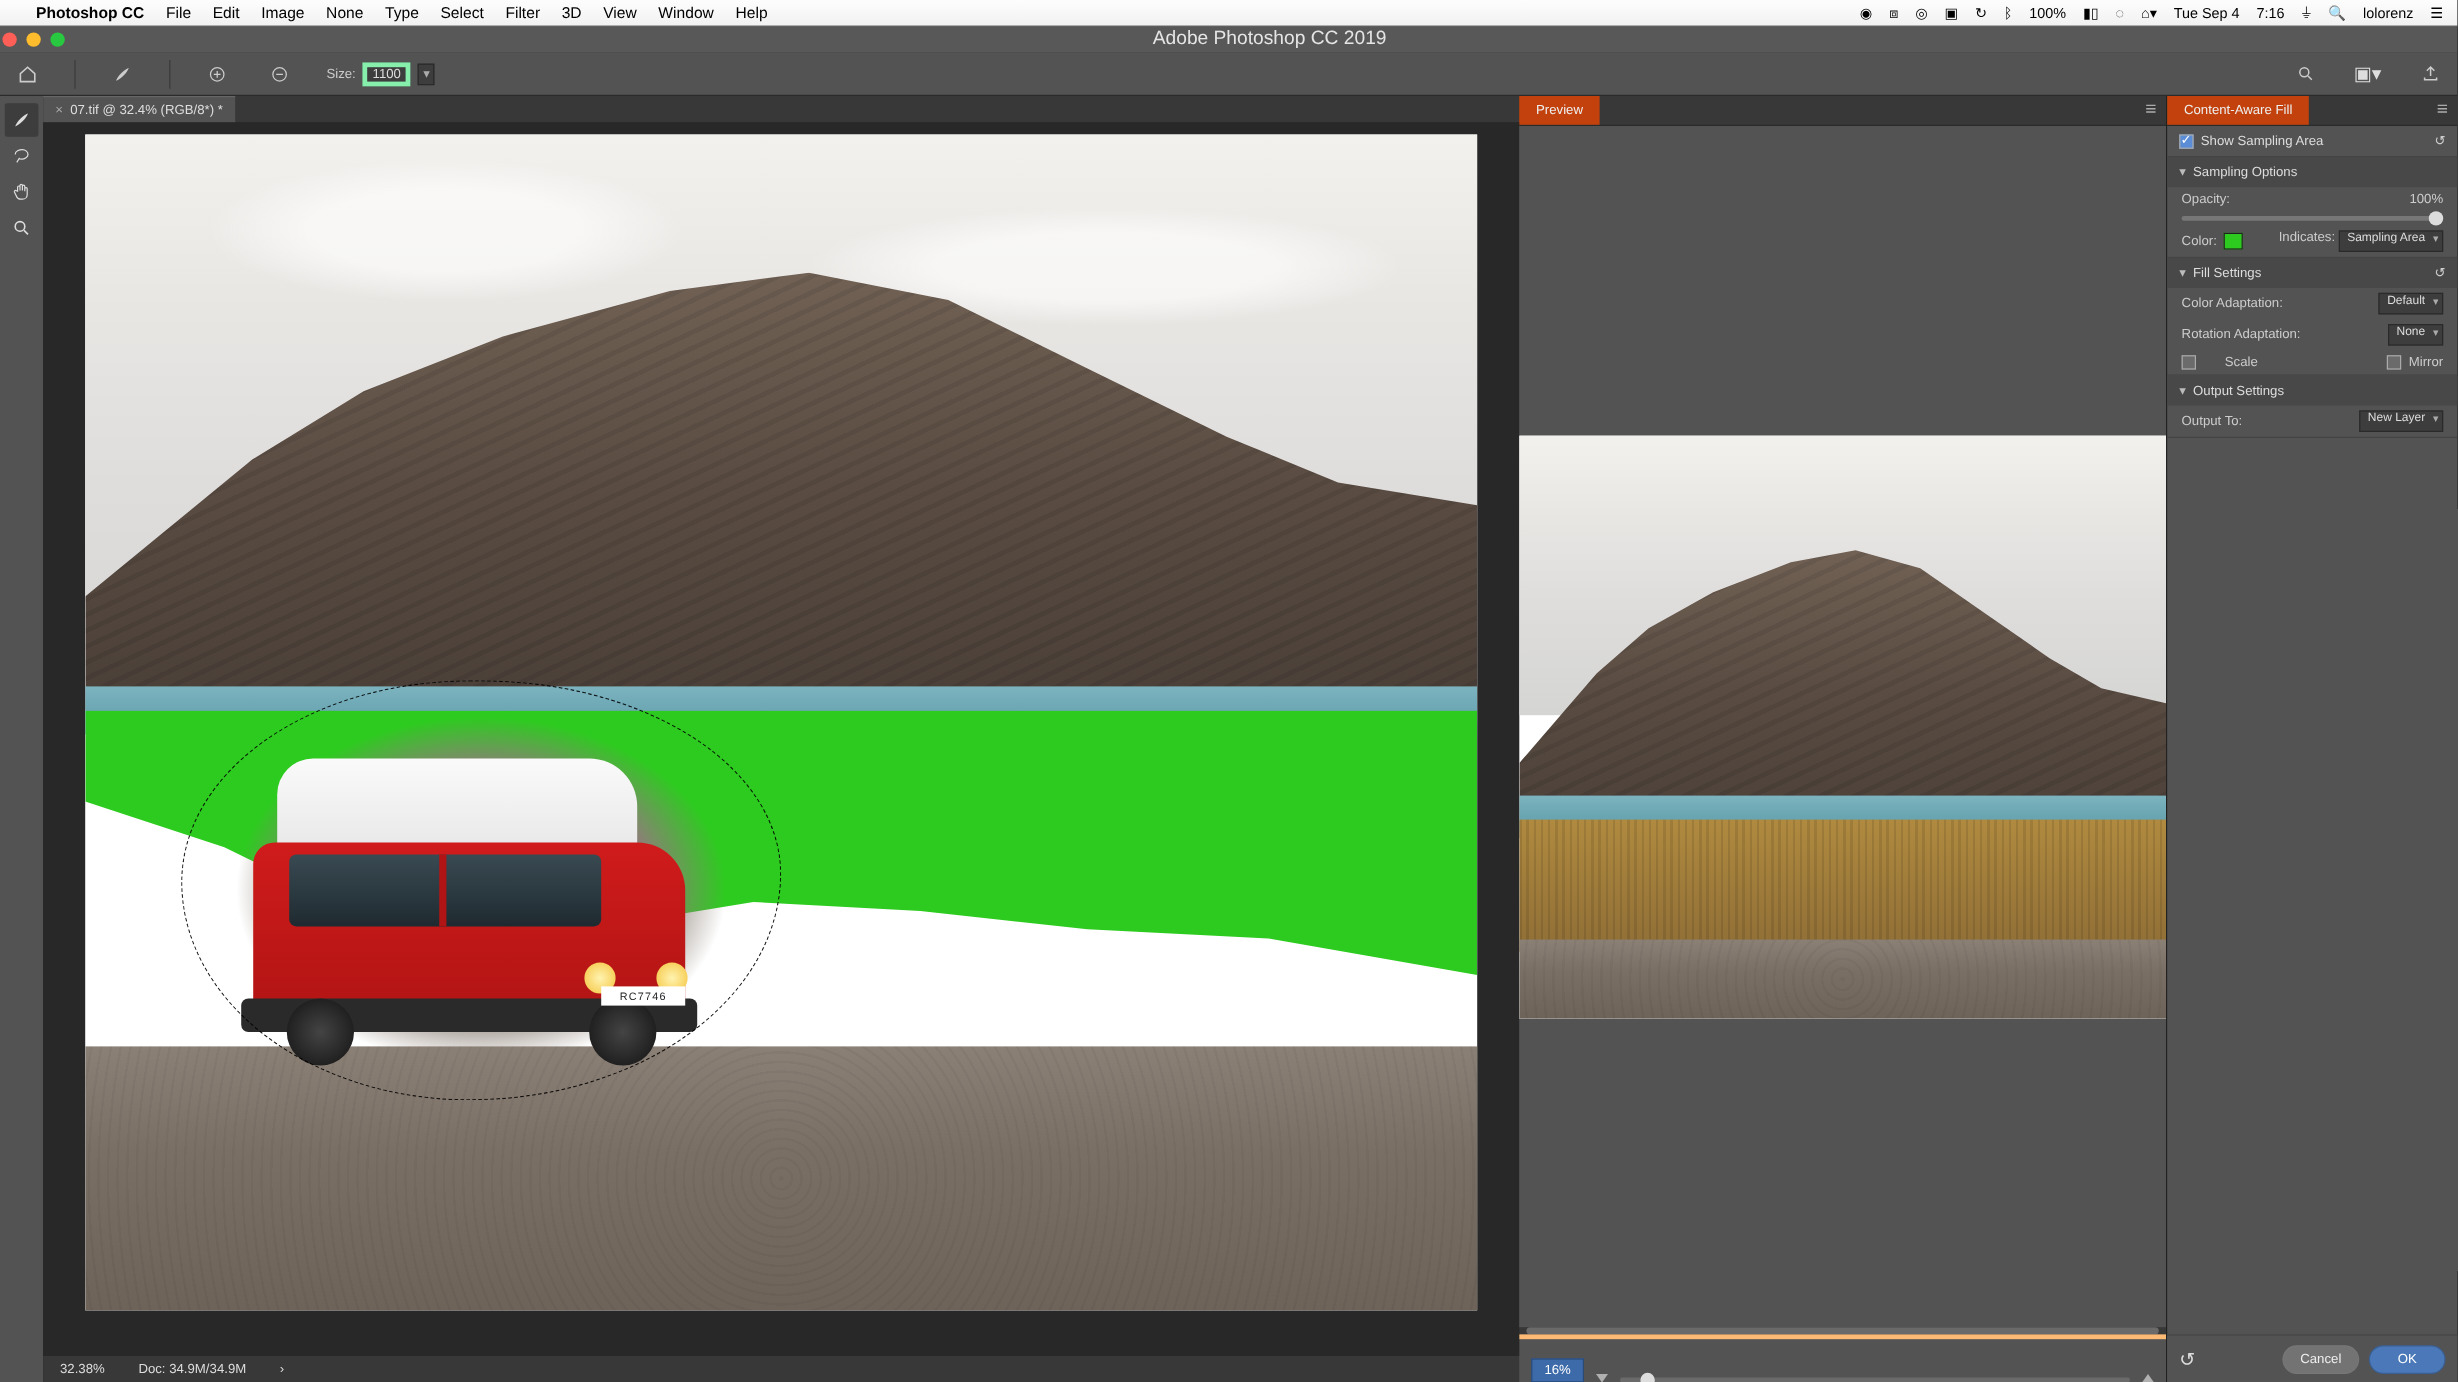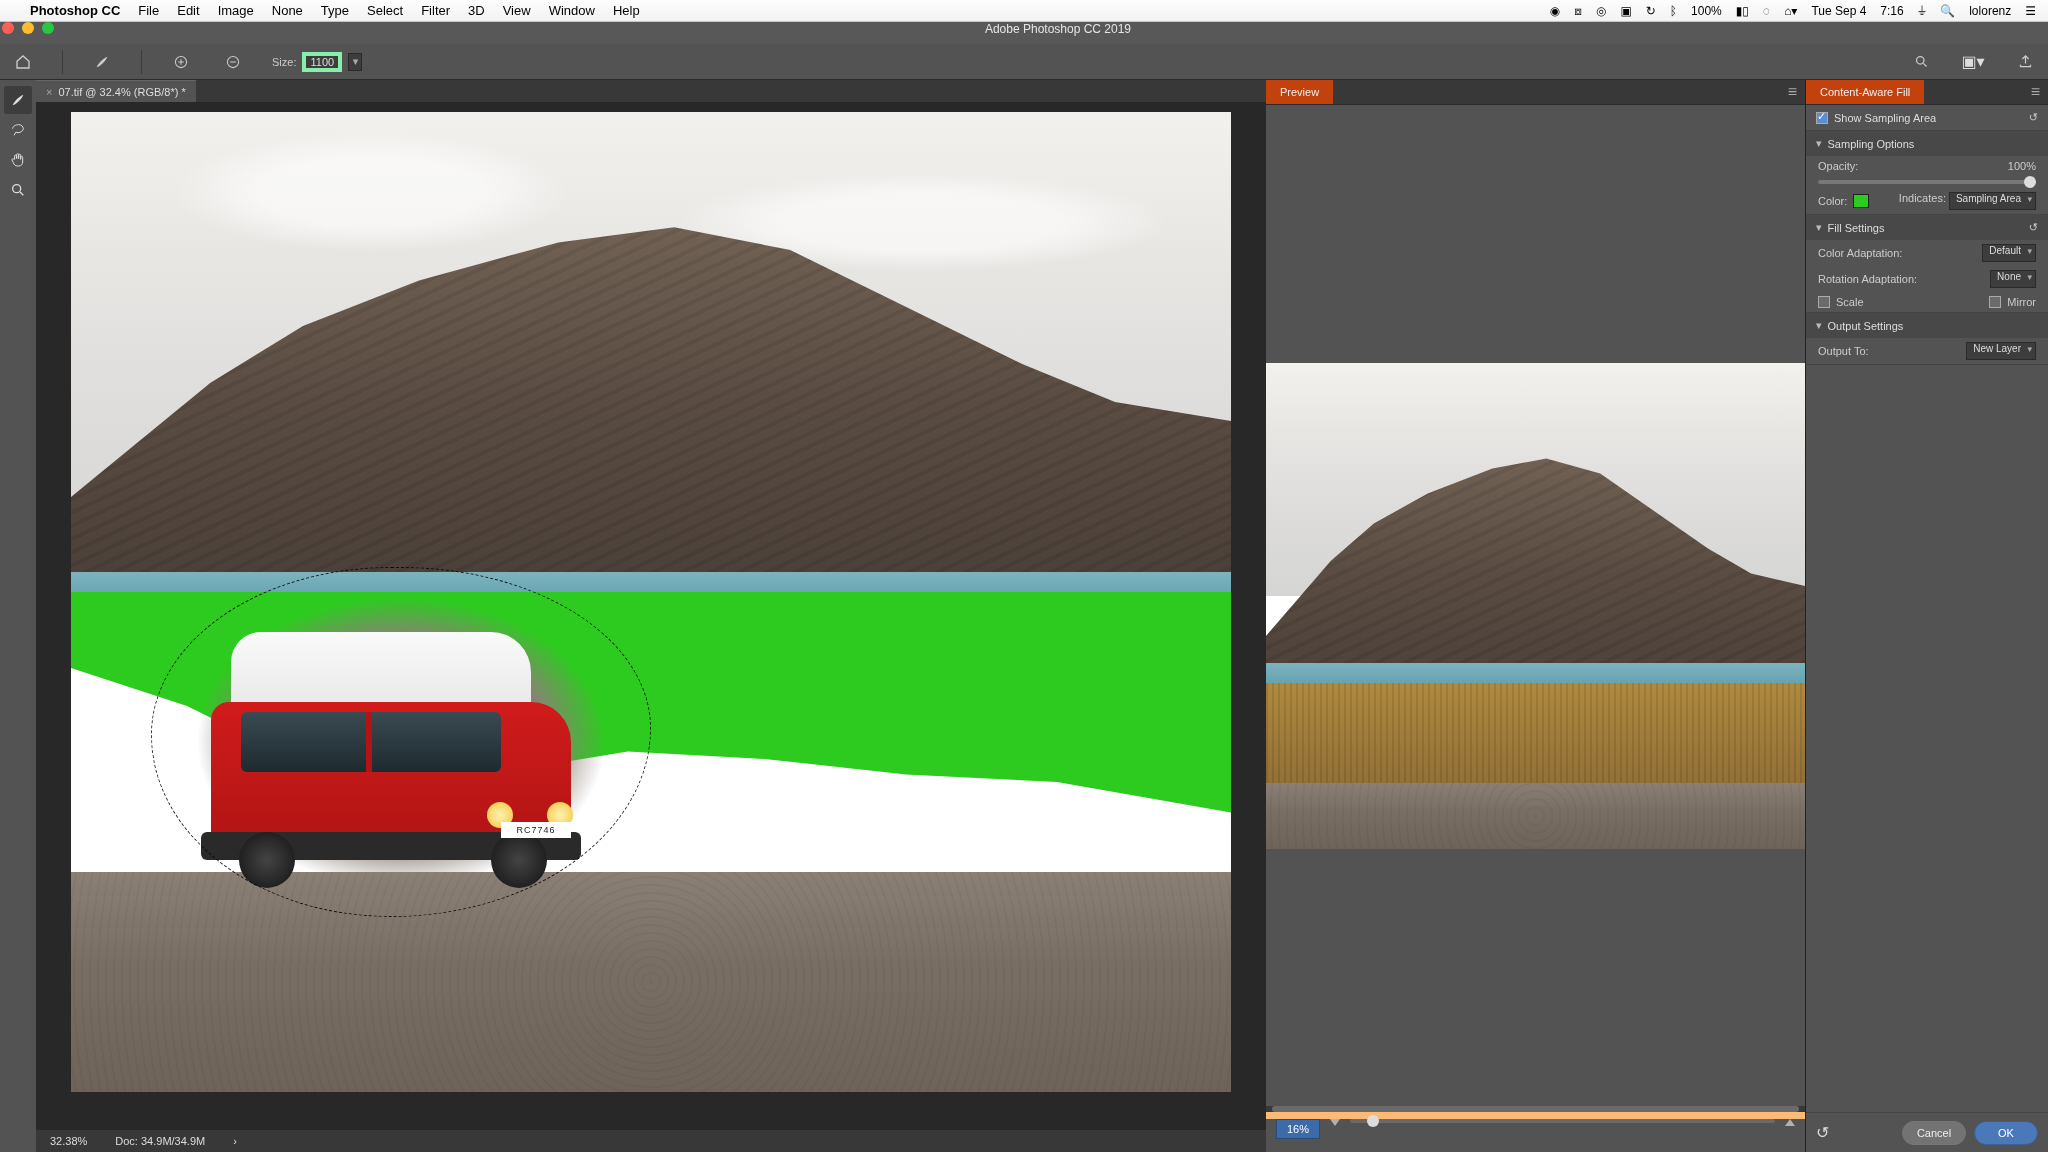--- a/index.html
+++ b/index.html
@@ -1,21 +1,21 @@
 <!DOCTYPE html>
 <html><head>
 <meta charset="utf-8">
 <style>
 *{margin:0;padding:0;box-sizing:border-box;font-family:-apple-system,BlinkMacSystemFont,"Helvetica Neue",sans-serif;user-select:none}
 body{width:2048px;height:1152px;background:#2d2d2d;overflow:hidden;position:relative}
 .menubar{height:22px;background:linear-gradient(#fdfdfd,#f2f2f2);display:flex;align-items:center;padding:0 12px;font-size:13px;color:#000;border-bottom:1px solid #c5c5c5}
 .menubar .left{display:flex;align-items:center;gap:18px}
 .menubar .app-name{font-weight:600}
 .menubar .right{margin-left:auto;display:flex;align-items:center;gap:14px;font-size:12px}
-.titlebar{height:22px;background:#585858;display:flex;align-items:flex-start;padding-left:2px;font-size:12px;color:#e5e5e5}
+.titlebar{height:22px;background:#585858;display:flex;align-items:center;padding-left:2px;font-size:16px;color:#e5e5e5}
 .traffic{display:flex;gap:8px;margin-right:14px}
 .traffic span{width:12px;height:12px;border-radius:50%;display:block}
 .tr-close{background:#ff5f57}
 .tr-min{background:#ffbd2e}
 .tr-max{background:#28c940}
 .titlebar .title{flex:1;text-align:center}
 .optionsbar{height:36px;background:#535353;display:flex;align-items:center;padding:0 10px;gap:26px;border-bottom:1px solid #2b2b2b}
 .optionsbar .icon-btn{width:26px;height:26px;display:flex;align-items:center;justify-content:center;border-radius:3px;color:#ddd}
 .optionsbar .size-group{display:flex;align-items:center;gap:6px;color:#ccc;font-size:11px}
 .optionsbar .size-group input{width:40px;height:20px;background:#3d3d3d;border:4px solid #86efac;color:#ddd;font-size:11px;padding:0 4px}
@@ -60,21 +60,21 @@
 .panel-tab-row{display:flex;align-items:center;background:#383838;border-bottom:1px solid #2b2b2b}
 .panel-tab-row .menu-dots{margin-left:auto;padding:0 8px;color:#aaa}
 .preview-body{flex:1;background:#535353;display:flex;align-items:center;justify-content:center;overflow:hidden;position:relative}
 .preview-img{width:540px;height:486px;position:relative;background:#fff;overflow:hidden}
 .preview-img .sky{height:48%}
 .preview-img .mountain{top:86px;height:250px}
 .preview-img .water{top:300px;height:30px}
 .preview-img .grass{position:absolute;top:320px;left:0;right:0;height:110px;background:linear-gradient(#b08a3f,#8f6e36)}
 .preview-img .grass:before{content:"";position:absolute;inset:0;background:repeating-linear-gradient(90deg,rgba(0,0,0,.1) 0 2px,rgba(0,0,0,0) 2px 6px)}
 .preview-img .ground{top:420px}
-.preview-controls{height:40px;background:#535353;display:flex;align-items:flex-start;padding:0 10px;gap:10px;border-top:7px solid #fdba74}
+.preview-controls{height:40px;background:#535353;display:flex;align-items:flex-end;padding:0 10px;gap:10px;border-top:4px solid #fdba74}
 .preview-controls input[type=text]{width:44px;height:20px;background:#3d6aa8;border:1px solid #2a4a78;color:#fff;font-size:11px;text-align:center}
 .preview-controls .slider{flex:1;height:4px;background:#6a6a6a;position:relative;border-radius:2px}
 .preview-controls .slider:before{content:"";position:absolute;top:-4px;left:4%;width:12px;height:12px;background:#ddd;border-radius:50%}
 .right-panel{width:242px;background:#535353;display:flex;flex-direction:column}
 .section{border-bottom:1px solid #444}
 .section-row{display:flex;align-items:center;padding:6px 10px;font-size:11px;color:#ddd;gap:6px}
 .section-row .caret-down{color:#bbb}
 .section-row.header{background:#484848;font-weight:400}
 .chk{width:12px;height:12px;border:1px solid #aaa;background:#6b6b6b;display:inline-block}
 .chk.on{background:#5a8dd6;position:relative}
@@ -319,21 +319,21 @@
       </div>
       <div class="row-field">
         <span>Color Adaptation:</span>
         <span class="faux-select"><span>Default</span></span>
       </div>
       <div class="row-field">
         <span>Rotation Adaptation:</span>
         <span class="faux-select"><span>None</span></span>
       </div>
       <div class="row-field">
-        <span style="display:flex;align-items:center;gap:6px">
+        <span style="display:flex;align-items:center;gap:24px">
           <span class="chk"></span>
           <span>Scale</span>
         </span>
         <span style="display:flex;align-items:center;gap:6px">
           <span class="chk"></span>
           <span>Mirror</span>
         </span>
       </div>
     </div>
 

